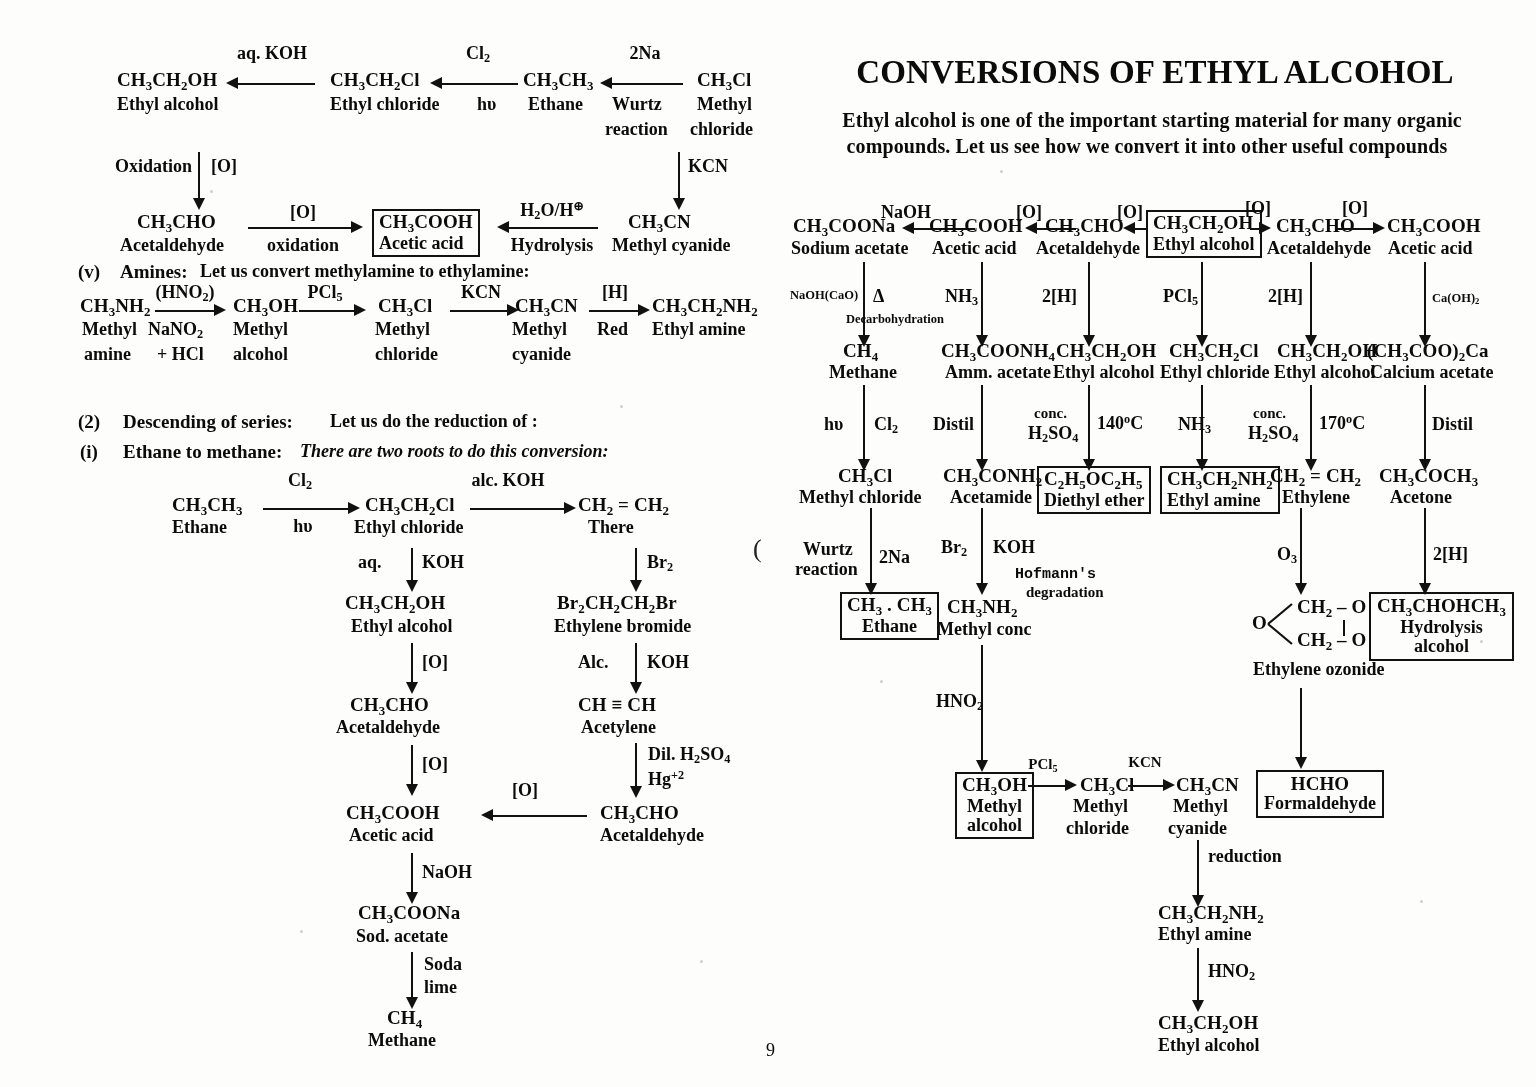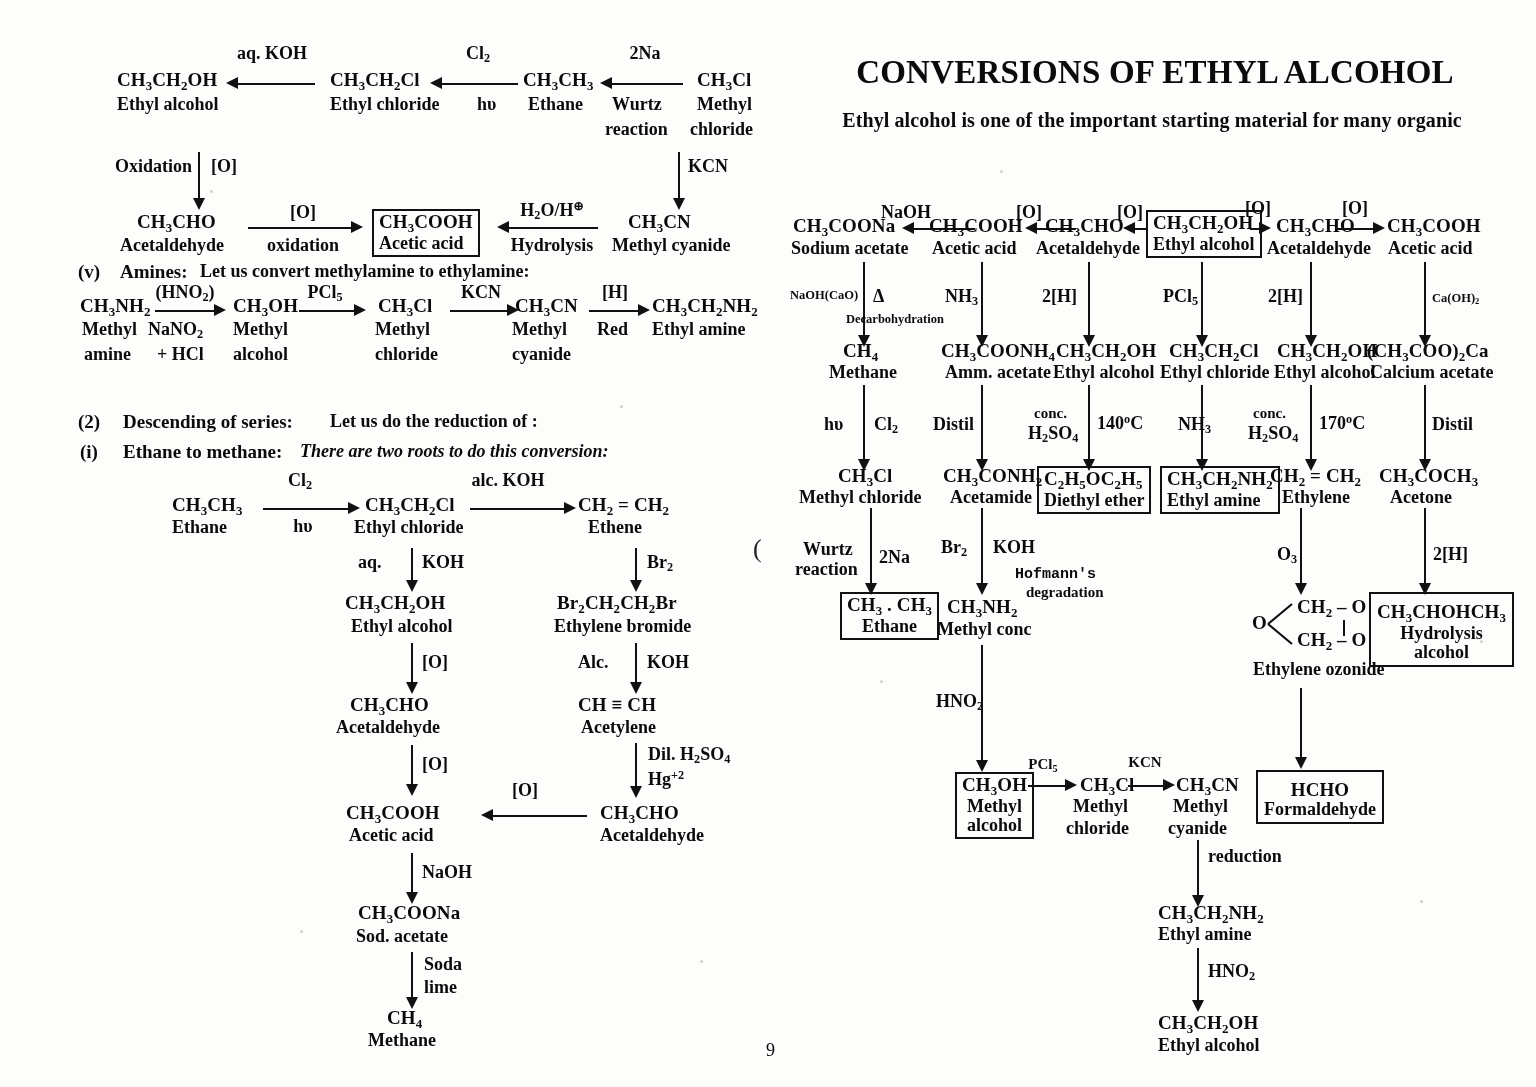--- a/index.html
+++ b/index.html
@@ -25,21 +25,21 @@
 
   
   .bigtitle{font-size:33px;font-weight:700;letter-spacing:.2px;}
   .subtitle{font-size:20px;font-weight:700;letter-spacing:.1px;}
   .secthead{font-size:27px;font-weight:700;letter-spacing:.2px;}
   .numhead{font-size:19px;font-weight:700;}
   .ital{font-style:italic;font-weight:600;}
 
   
   .box{border:2.5px solid #111;padding:1px 5px 2px 5px;}
-  .box2{border:2.5px solid #111;padding:8px 6px 3px 6px;}
+  .box2{border:2.5px solid #111;padding:2px 6px 3px 6px;}
   .arh{position:absolute;width:0;height:0;}
   
   .hR{border-top:6px solid transparent;border-bottom:6px solid transparent;border-left:12px solid #111;}
   .hL{border-top:6px solid transparent;border-bottom:6px solid transparent;border-right:12px solid #111;}
   .hD{border-left:6px solid transparent;border-right:6px solid transparent;border-top:12px solid #111;}
   .vline{position:absolute;background:#111;width:2px;}
   .hline{position:absolute;background:#111;height:2px;}
   .pageno{position:absolute;font-size:18px;}
   .speck{position:absolute;background:#cfcfcb;border-radius:50%;}
 </style>
@@ -162,21 +162,21 @@
 <div class="n lbl" style="left:172px;top:518px;">Ethane</div>
 
 <div class="n f" style="left:365px;top:495px;">CH<sub>3</sub>CH<sub>2</sub>Cl</div>
 <div class="n lbl" style="left:354px;top:518px;">Ethyl chloride</div>
 
 <div class="n rg ctr" style="left:508px;top:471px;">alc. KOH</div>
 <div class="hline" style="left:470px;top:508px;width:95px;"></div>
 <div class="arh hR" style="left:564px;top:502px;"></div>
 
 <div class="n f" style="left:578px;top:495px;">CH<sub>2</sub> = CH<sub>2</sub></div>
-<div class="n lbl" style="left:588px;top:518px;">Ethene</div>
+<div class="n lbl" style="left:588px;top:518px;">There</div>
 
 <div class="vline" style="left:411px;top:548px;height:35px;"></div>
 <div class="arh hD" style="left:406px;top:580px;"></div>
 <div class="n rg" style="left:358px;top:553px;">aq.</div>
 <div class="n rg" style="left:422px;top:553px;">KOH</div>
 
 <div class="n f" style="left:345px;top:593px;">CH<sub>3</sub>CH<sub>2</sub>OH</div>
 <div class="n lbl" style="left:351px;top:617px;">Ethyl alcohol</div>
 
 <div class="vline" style="left:411px;top:643px;height:42px;"></div>
@@ -234,20 +234,21 @@
 <div class="hline" style="left:492px;top:815px;width:95px;"></div>
 <div class="arh hL" style="left:481px;top:809px;"></div>
 <div class="n rg ctr" style="left:525px;top:781px;">[O]</div>
 
 <div class="pageno" style="left:766px;top:1040px;">9</div>
 
 <div class="n" style="left:753px;top:535px;font-size:26px;color:#222;">(</div>
 
 <div class="n bigtitle ctr" style="left:1155px;top:55px;">CONVERSIONS OF ETHYL ALCOHOL</div>
 <div class="n subtitle ctr" style="left:1152px;top:110px;">Ethyl alcohol is one of the important starting material for many organic</div>
+<div class="n subtitle ctr" style="left:1147px;top:136px;">compounds. Let us see how we convert it into other useful compounds</div>
 
 <div class="n box" style="left:1146px;top:210px;">
   <div class="f">CH<sub>3</sub>CH<sub>2</sub>OH</div>
   <div class="lbl">Ethyl alcohol</div>
 </div>
 
 <div class="n rg ctr" style="left:906px;top:203px;">NaOH</div>
 <div class="hline" style="left:913px;top:228px;width:62px;"></div>
 <div class="arh hL" style="left:902px;top:222px;"></div>
 

